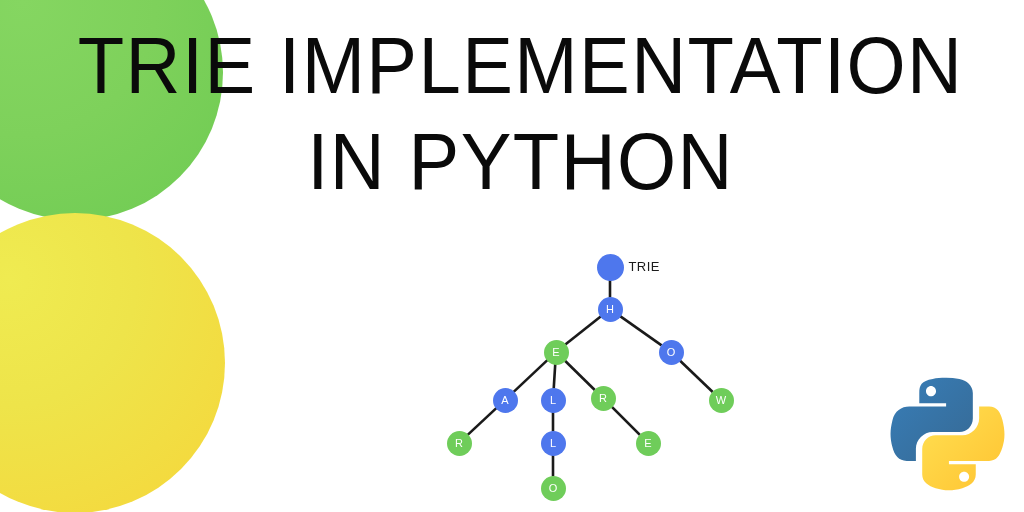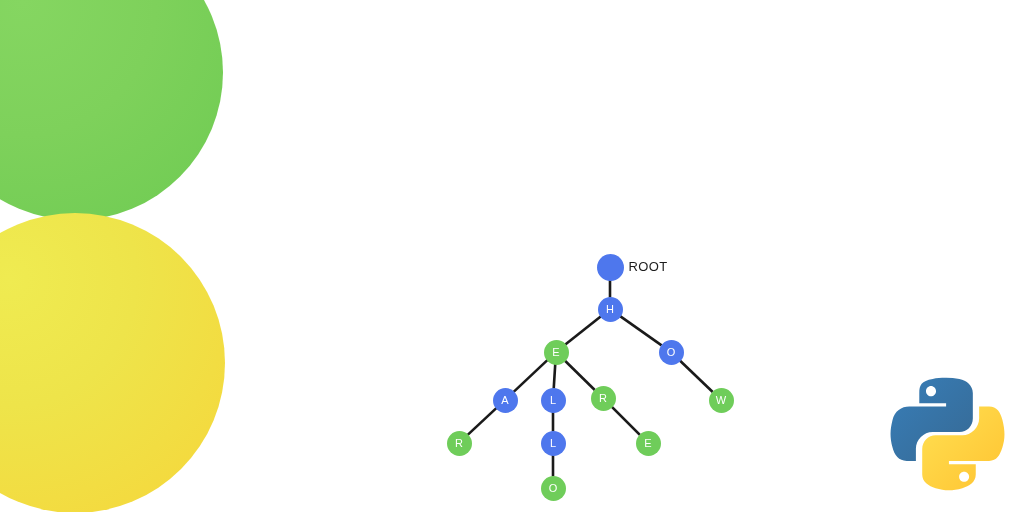--- a/index.html
+++ b/index.html
@@ -112,20 +112,24 @@
   }
 </style>
 </head>
 <body>
 
 <div id="canvas">
 
   <div class="blob" id="blob-green"></div>
   <div class="blob" id="blob-yellow"></div>
 
+  <div id="title-block">
+    <span class="title-line" id="title-line-1">TRIE IMPLEMENTATION</span>
+    <span class="title-line" id="title-line-2">IN PYTHON</span>
+  </div>
 
   <div id="trie-diagram">
     <svg id="trie-edges" viewBox="0 0 340 272">
         <line x1="190" y1="39.5" x2="190" y2="57.5" stroke="#1a1a1a" stroke-width="2.6"></line>
         <line x1="181.003778337698" y1="76.1636579903516" x2="144.996221662302" y2="104.8363420096484" stroke="#1a1a1a" stroke-width="2.6"></line>
         <line x1="199.39939883099984" y1="75.62580573332775" x2="241.60060116900016" y2="105.37419426667225" stroke="#1a1a1a" stroke-width="2.6"></line>
         <line x1="127.62570008403276" y1="119.8816940385574" x2="93.37429991596724" y2="152.11830596144262" stroke="#1a1a1a" stroke-width="2.6"></line>
         <line x1="135.28264970921543" y1="123.47760465255323" x2="133.71735029078457" y2="148.52239534744677" stroke="#1a1a1a" stroke-width="2.6"></line>
         <line x1="144.21869080892552" y1="120.04382504703348" x2="174.78130919107448" y2="149.9561749529665" stroke="#1a1a1a" stroke-width="2.6"></line>
         <line x1="259.29595419185597" y1="119.9641160241817" x2="292.70404580814403" y2="152.0358839758183" stroke="#1a1a1a" stroke-width="2.6"></line>
@@ -141,21 +145,21 @@
         <div class="trie-node blue" style="left: 238.5px; top: 99.5px; width: 25px; height: 25px;">O</div>
         <div class="trie-node blue" style="left: 72.5px; top: 147.5px; width: 25px; height: 25px;">A</div>
         <div class="trie-node blue" style="left: 120.5px; top: 147.5px; width: 25px; height: 25px;">L</div>
         <div class="trie-node green" style="left: 170.5px; top: 145.5px; width: 25px; height: 25px;">R</div>
         <div class="trie-node green" style="left: 288.5px; top: 147.5px; width: 25px; height: 25px;">W</div>
         <div class="trie-node green" style="left: 26.5px; top: 190.5px; width: 25px; height: 25px;">R</div>
         <div class="trie-node blue" style="left: 120.5px; top: 190.5px; width: 25px; height: 25px;">L</div>
         <div class="trie-node green" style="left: 215.5px; top: 190.5px; width: 25px; height: 25px;">E</div>
         <div class="trie-node green" style="left: 120.5px; top: 235.5px; width: 25px; height: 25px;">O</div>
       </div>
-    <div id="root-label" style="left: 208.5px; top: 19px;">ROOT</div>
+    <div id="root-label" style="left: 208.5px; top: 19px;">TRIE</div>
   </div>
 
   <svg id="python-logo" viewBox="0 0 110 110">
     <defs>
       <linearGradient id="pyBlue" x1="0" y1="0" x2="1" y2="1">
         <stop offset="0%" stop-color="#387eb8"></stop>
         <stop offset="100%" stop-color="#366994"></stop>
       </linearGradient>
       <linearGradient id="pyYellow" x1="0" y1="0" x2="1" y2="1">
         <stop offset="0%" stop-color="#ffe052"></stop>

